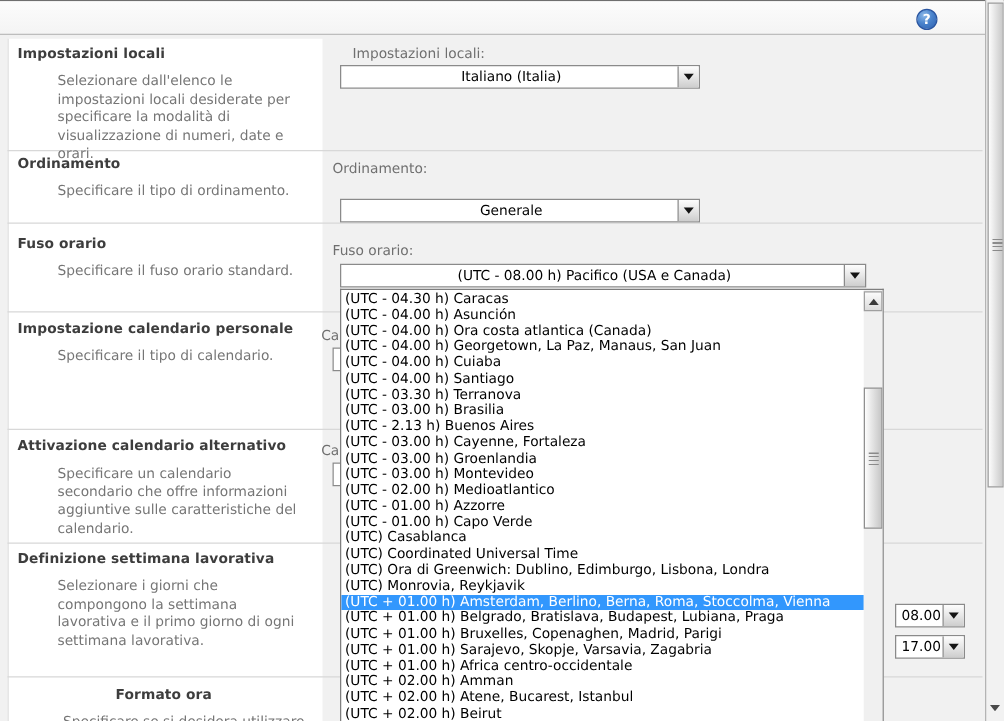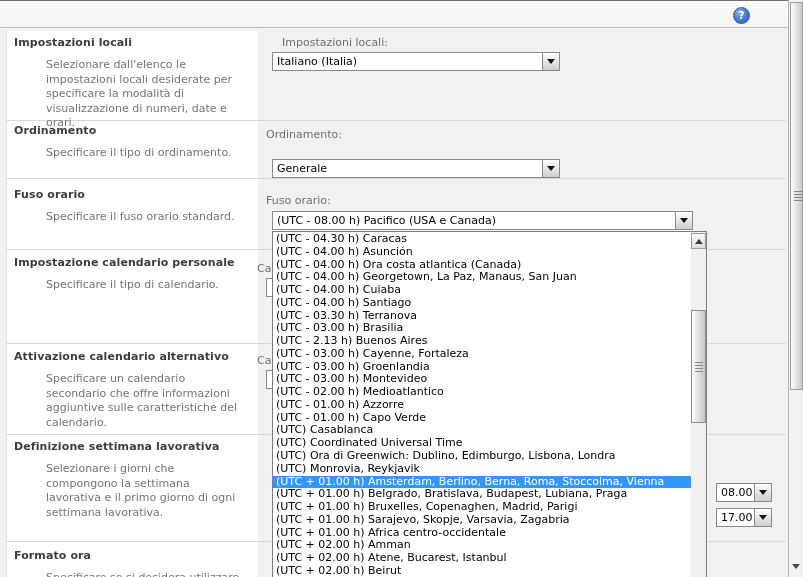--- a/index.html
+++ b/index.html
@@ -20,21 +20,21 @@
   
   .left-col { position:absolute; left:6px; top:31px; width:252px; height:546px;
     background:#ffffff; border-left:1px solid #dedede; }
   .divider { position:absolute; left:6px; width:780px; height:1px; background:#d8d8d8; }
   .sec { position:absolute; left:14px; width:234px; }
   .sec h3 { font-size:11px; font-weight:bold; color:#3d3d3d; letter-spacing:.1px; }
   .sec p { margin-top:9px; color:#757575; line-height:14.5px;margin-left:32px; }
   
   .flabel { position:absolute; color:#6f6f6f; white-space:nowrap; }
   .selectbox { position:absolute; height:19px; background:#fff; border:1px solid #8a8a8a;
-    color:#000; white-space:nowrap; overflow:hidden; cursor:pointer; }
+    color:#000; white-space:nowrap; overflow:hidden; cursor:pointer;text-align:center; }
   .selectbox .val { position:absolute; left:4px; top:2px; right:18px; overflow:hidden; }
   .ddbtn { position:absolute; right:0; top:0; width:17px; height:17px;
     background:linear-gradient(#fdfdfd,#e9e9e9 45%,#cdcdcd);
     border-left:1px solid #8a8a8a; }
   .ddbtn .tri { position:absolute; left:4px; top:6px; width:0; height:0;
     border-left:4px solid transparent; border-right:4px solid transparent; border-top:5px solid #141414; }
   
   .tz-list { position:absolute; left:272px; top:231px; width:435px; height:346px;
     background:#fff; border:1px solid #7e7e7e; border-bottom:none; overflow:hidden; z-index:5; }
   .tz-items { position:absolute; left:0; top:1px; right:15px; }
@@ -56,21 +56,21 @@
     border:1px solid #8a8a8a; z-index:1; }
   
   .time-select { left:716px; width:56px; }
   
   .pg-sb { position:absolute; left:788px; top:0; width:15px; height:577px;
     background:#f2f2f2; border-left:1px solid #b4b4b4; }
   .pg-thumb { position:absolute; left:1px; top:2px; width:13px; height:388px;
     background:linear-gradient(to right,#fdfdfd,#c9c9c9); border:1px solid #9b9b9b; cursor:grab; }
   .pg-down { position:absolute; left:3px; top:564px; width:0; height:0;
     border-left:4px solid transparent; border-right:4px solid transparent; border-top:5px solid #4a4a4a; cursor:pointer; }
-  .clip-bottom { overflow:hidden; position:absolute; }
+  .clip-bottom { overflow:hidden; position:absolute;text-align:center; }
 </style>
 </head>
 <body>
 
 <div class="topline"></div>
 <div class="header"></div>
 <div class="help-btn">?</div>
 
 <div class="left-col"></div>
 

